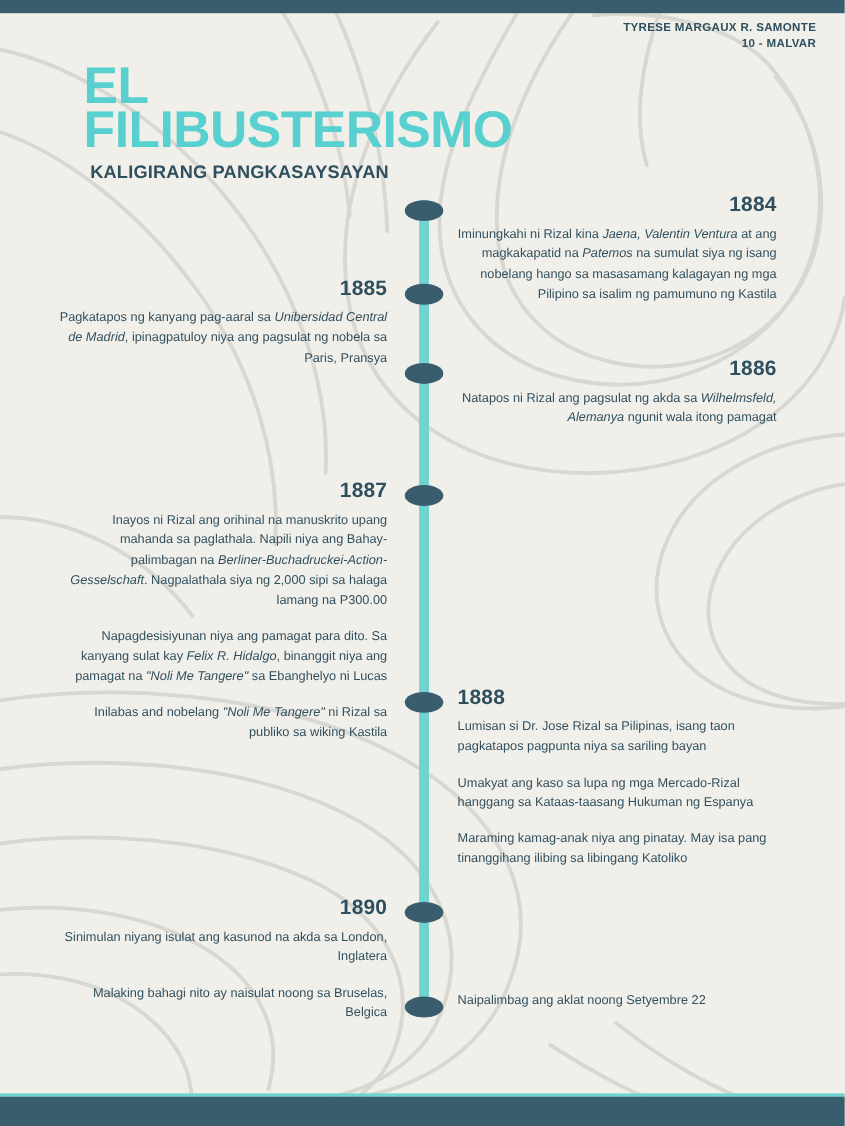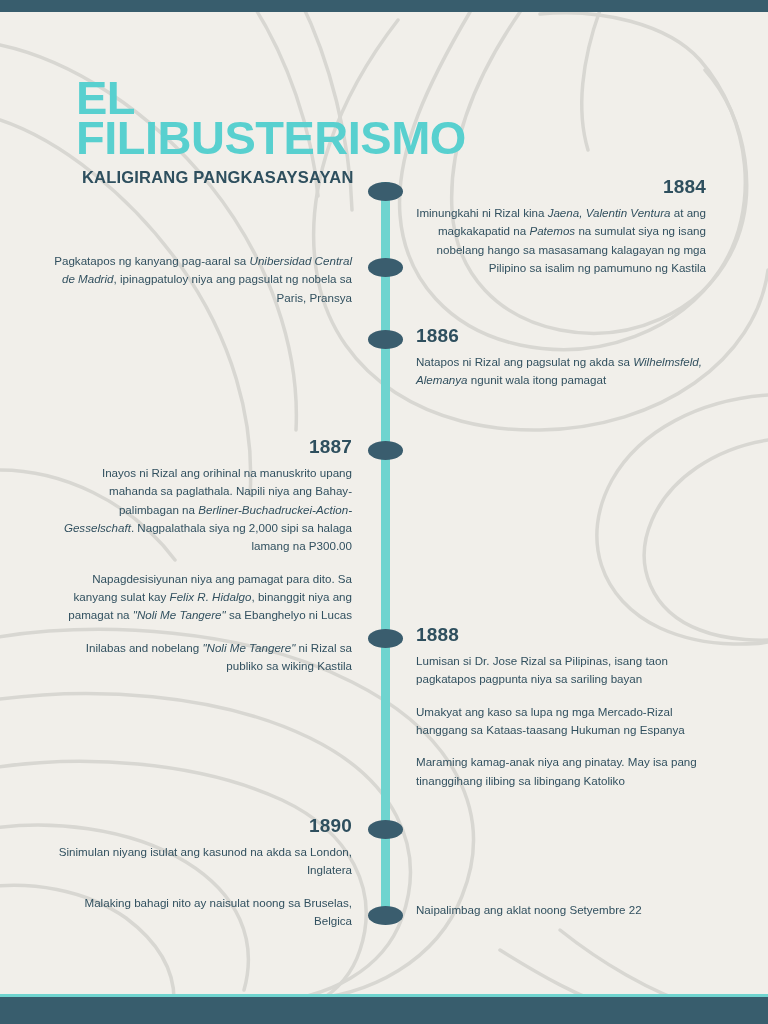--- a/index.html
+++ b/index.html
@@ -69,21 +69,20 @@
     font-weight: bold;
     letter-spacing: 0.3px;
   }
 
   
   .titleblock {
     position: absolute;
     left: 76px;
     top: 58px;
     z-index: 4;
-    margin-top: 20px;
   }
   .title-line {
     color: #58d0cf;
     font-weight: bold;
     font-size: 47px;
     line-height: 0.86;
     letter-spacing: -0.5px;
     white-space: nowrap;
   }
   .subtitle {
@@ -171,41 +170,46 @@
       <path d="M-20 640 C 100 618, 250 630, 352 682 C 452 732, 496 812, 462 896 C 438 958, 372 998, 296 1000"></path>
       <path d="M-20 830 C 50 818, 130 828, 186 862 C 238 894, 258 940, 244 990"></path>
       <path d="M-20 888 C 30 880, 86 890, 126 918 C 166 948, 180 982, 172 1020"></path>
       <path d="M500 950 C 540 975, 580 998, 620 1010"></path>
       <path d="M560 930 C 600 962, 650 992, 700 1008"></path>
     </g>
   </svg>
 
   <div class="bar-top"></div>
 
+  <div class="byline">
+    <div>TYRESE MARGAUX R. SAMONTE</div>
+    <div>10 - MALVAR</div>
+  </div>
 
   <div class="titleblock">
     <div class="title-line">EL</div>
     <div class="title-line">FILIBUSTERISMO</div>
     <div class="subtitle">KALIGIRANG PANGKASAYSAYAN</div>
   </div>
 
   <div class="spine"></div>
 
   <div id="timeline-layer">
       <div class="node" style="top: 182px;"></div>
       <div class="entry right" style="top: 176px; text-align: right;">
         <div class="year">1884</div>
         <div class="para">Iminungkahi ni Rizal kina <i>Jaena, Valentin Ventura</i> at ang magkakapatid na <i>Patemos</i> na sumulat siya ng isang nobelang hango sa masasamang kalagayan ng mga Pilipino sa isalim ng pamumuno ng Kastila</div>
       </div>
       <div class="node" style="top: 258px;"></div>
       <div class="entry left" style="top: 252px;">
+        <div class="year">1885</div>
         <div class="para">Pagkatapos ng kanyang pag-aaral sa <i>Unibersidad Central de Madrid</i>, ipinagpatuloy niya ang pagsulat ng nobela sa Paris, Pransya</div>
       </div>
       <div class="node" style="top: 330px;"></div>
-      <div class="entry right" style="top: 325px;">
+      <div class="entry right" style="top: 325px; text-align: right;">
         <div class="year">1886</div>
         <div class="para">Natapos ni Rizal ang pagsulat ng akda sa <i>Wilhelmsfeld, Alemanya</i> ngunit wala itong pamagat</div>
       </div>
       <div class="node" style="top: 441px;"></div>
       <div class="entry left" style="top: 436px;">
         <div class="year">1887</div>
         <div class="para">Inayos ni Rizal ang orihinal na manuskrito upang mahanda sa paglathala. Napili niya ang Bahay-palimbagan na <i>Berliner-Buchadruckei-Action-Gesselschaft</i>. Nagpalathala siya ng 2,000 sipi sa halaga lamang na P300.00</div>
         <div class="para">Napagdesisiyunan niya ang pamagat para dito. Sa kanyang sulat kay <i>Felix R. Hidalgo</i>, binanggit niya ang pamagat na <i>"Noli Me Tangere"</i> sa Ebanghelyo ni Lucas</div>
         <div class="para">Inilabas and nobelang <i>"Noli Me Tangere"</i> ni Rizal sa publiko sa wiking Kastila</div>
       </div>

